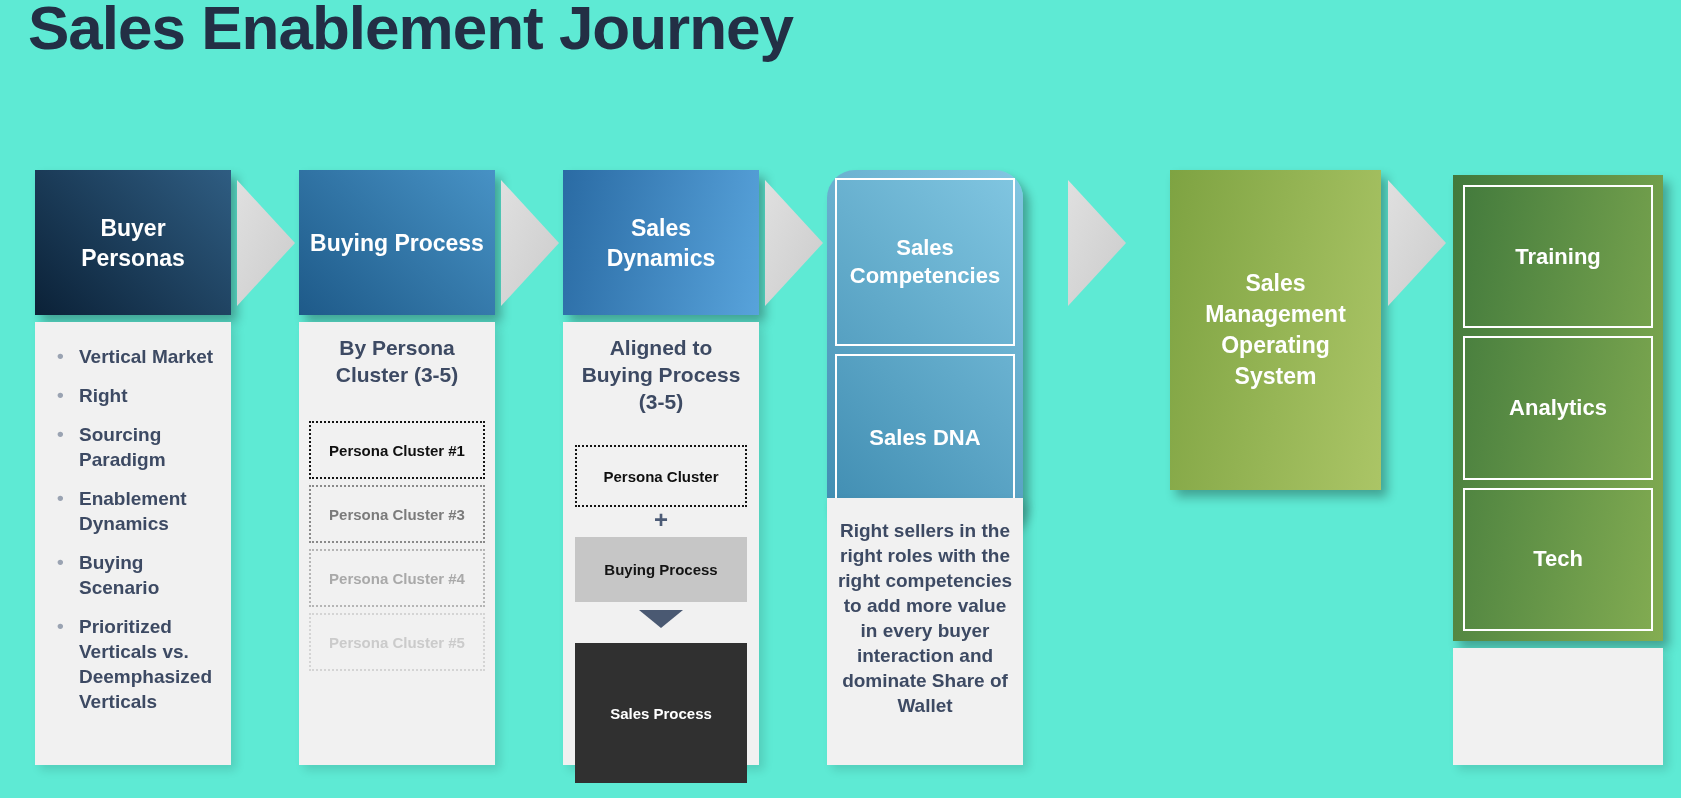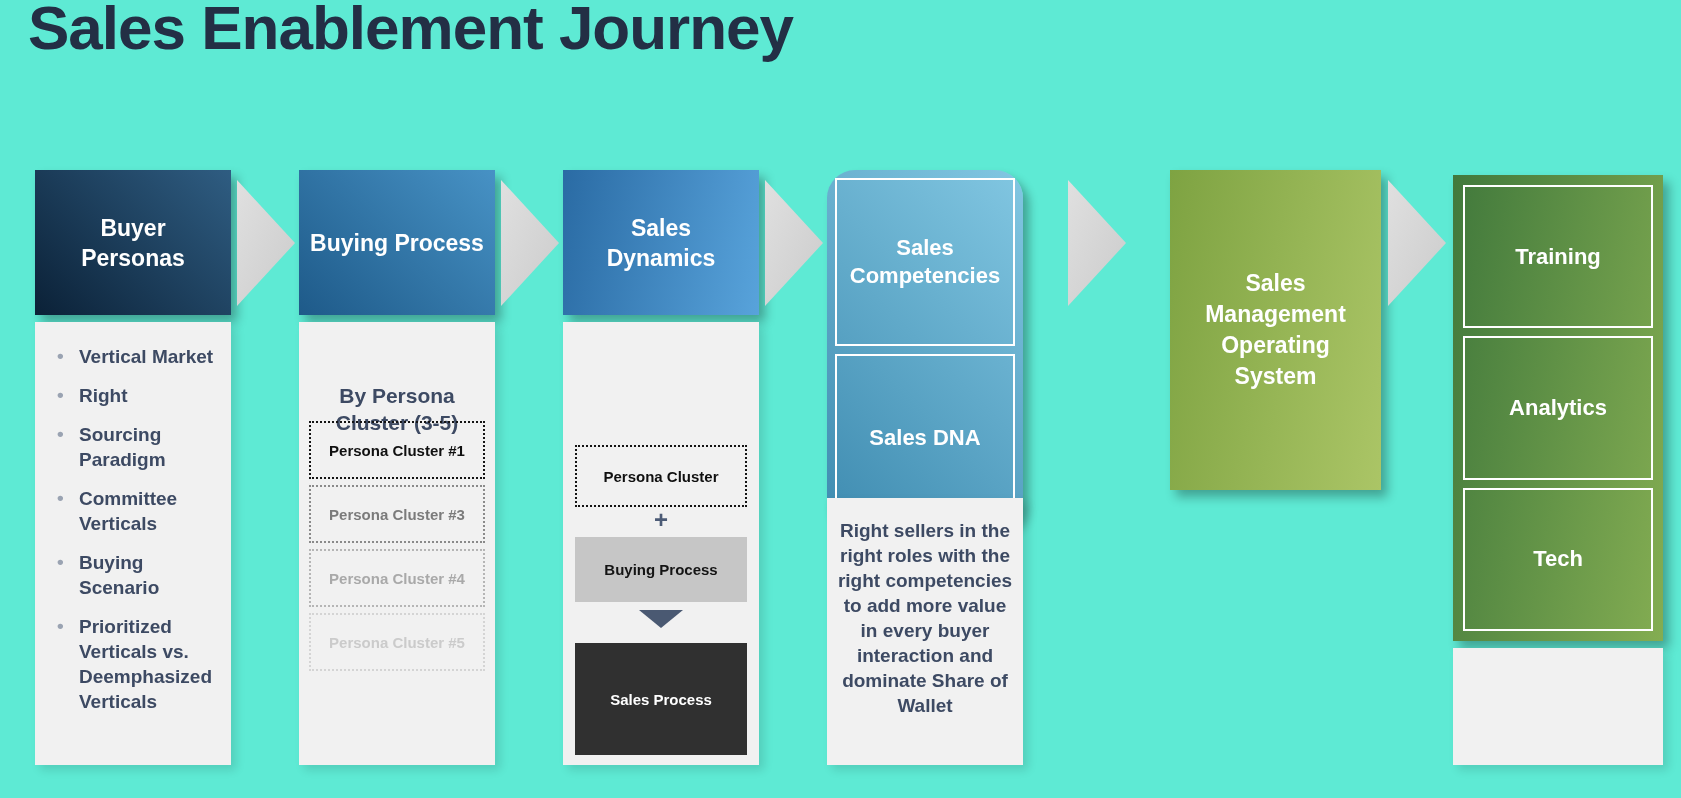--- a/index.html
+++ b/index.html
@@ -67,21 +67,21 @@
   
   .bullets{
     list-style:none;margin:0;padding:22px 6px 0 18px;color:#3d4a63;
     font-size:19px;line-height:25px;
   }
   .bullets li{position:relative;padding-left:26px;margin-bottom:14px;}
   .bullets li::before{content:"\2022";position:absolute;left:4px;top:-1px;color:#9aa3b2;}
   
   .subtitle{
     position:absolute;top:12px;left:10px;right:10px;text-align:center;
-    color:#3d4a63;font-size:21px;line-height:27px;margin-top:48px;
+    color:#3d4a63;font-size:21px;line-height:27px;
   }
   
   .clusters{position:absolute;top:99px;left:10px;right:10px;}
   .cluster{
     height:58px;box-sizing:border-box;margin-bottom:6px;
     display:flex;align-items:center;justify-content:center;
     font-size:15px;border:2px dotted #000;
   }
   .c1{border-color:#141414;color:#101010;}
   .c2{border-color:#2b2b2b;color:#222222;}
@@ -94,21 +94,21 @@
     display:flex;align-items:center;justify-content:center;font-size:15px;
   }
   .dottedbox{top:123px;height:62px;border:2px dotted #141414;color:#101010;}
   .plus{position:absolute;top:186px;left:0;right:0;text-align:center;
         color:#4c5b76;font-size:24px;line-height:24px;}
   .graybox{top:215px;height:65px;background:#c6c6c6;color:#141414;}
   .tri-down{
     position:absolute;top:288px;left:50%;margin-left:-22px;width:44px;height:18px;
     background:#4a5972;clip-path:polygon(0 0,100% 0,50% 100%);
   }
-  .darkbox{top:321px;height:112px;background:#303030;color:#ffffff;}
+  .darkbox{top:321px;height:140px;background:#303030;color:#ffffff;}
   
   .desc{
     position:absolute;top:20px;left:8px;right:8px;text-align:center;
     color:#3d4a63;font-size:19px;line-height:25px;
   }
 </style>
 </head>
 <body>
 
 <div class="stage">
@@ -136,37 +136,38 @@
   <div class="arrow a2"></div>
   <div class="arrow a3"></div>
   <div class="arrow a4"></div>
   <div class="arrow a5"></div>
 
   <div class="panel p1">
     <ul class="bullets">
       <li>Vertical Market</li>
       <li>Right</li>
       <li>Sourcing Paradigm</li>
-      <li>Committee Verticals</li>
+      <li>Enablement Dynamics</li>
       <li>Buying Scenario</li>
       <li>Prioritized Verticals vs. Deemphasized Verticals</li>
     </ul>
   </div>
 
   <div class="panel p2">
     <div class="subtitle">By Persona Cluster (3-5)</div>
     <div class="clusters">
       <div class="cluster c1">Persona Cluster #1</div>
       <div class="cluster c3">Persona Cluster #3</div>
       <div class="cluster c4">Persona Cluster #4</div>
       <div class="cluster c5">Persona Cluster #5</div>
     </div>
   </div>
 
   <div class="panel p3">
+    <div class="subtitle">Aligned to Buying Process (3-5)</div>
     <div class="flowbox dottedbox">Persona Cluster</div>
     <div class="plus">+</div>
     <div class="flowbox graybox">Buying Process</div>
     <div class="tri-down"></div>
     <div class="flowbox darkbox">Sales Process</div>
   </div>
 
   <div class="panel p4">
     <div class="desc">Right sellers in the right roles with the right competencies to add more value in every buyer interaction and dominate Share of Wallet</div>
   </div>

